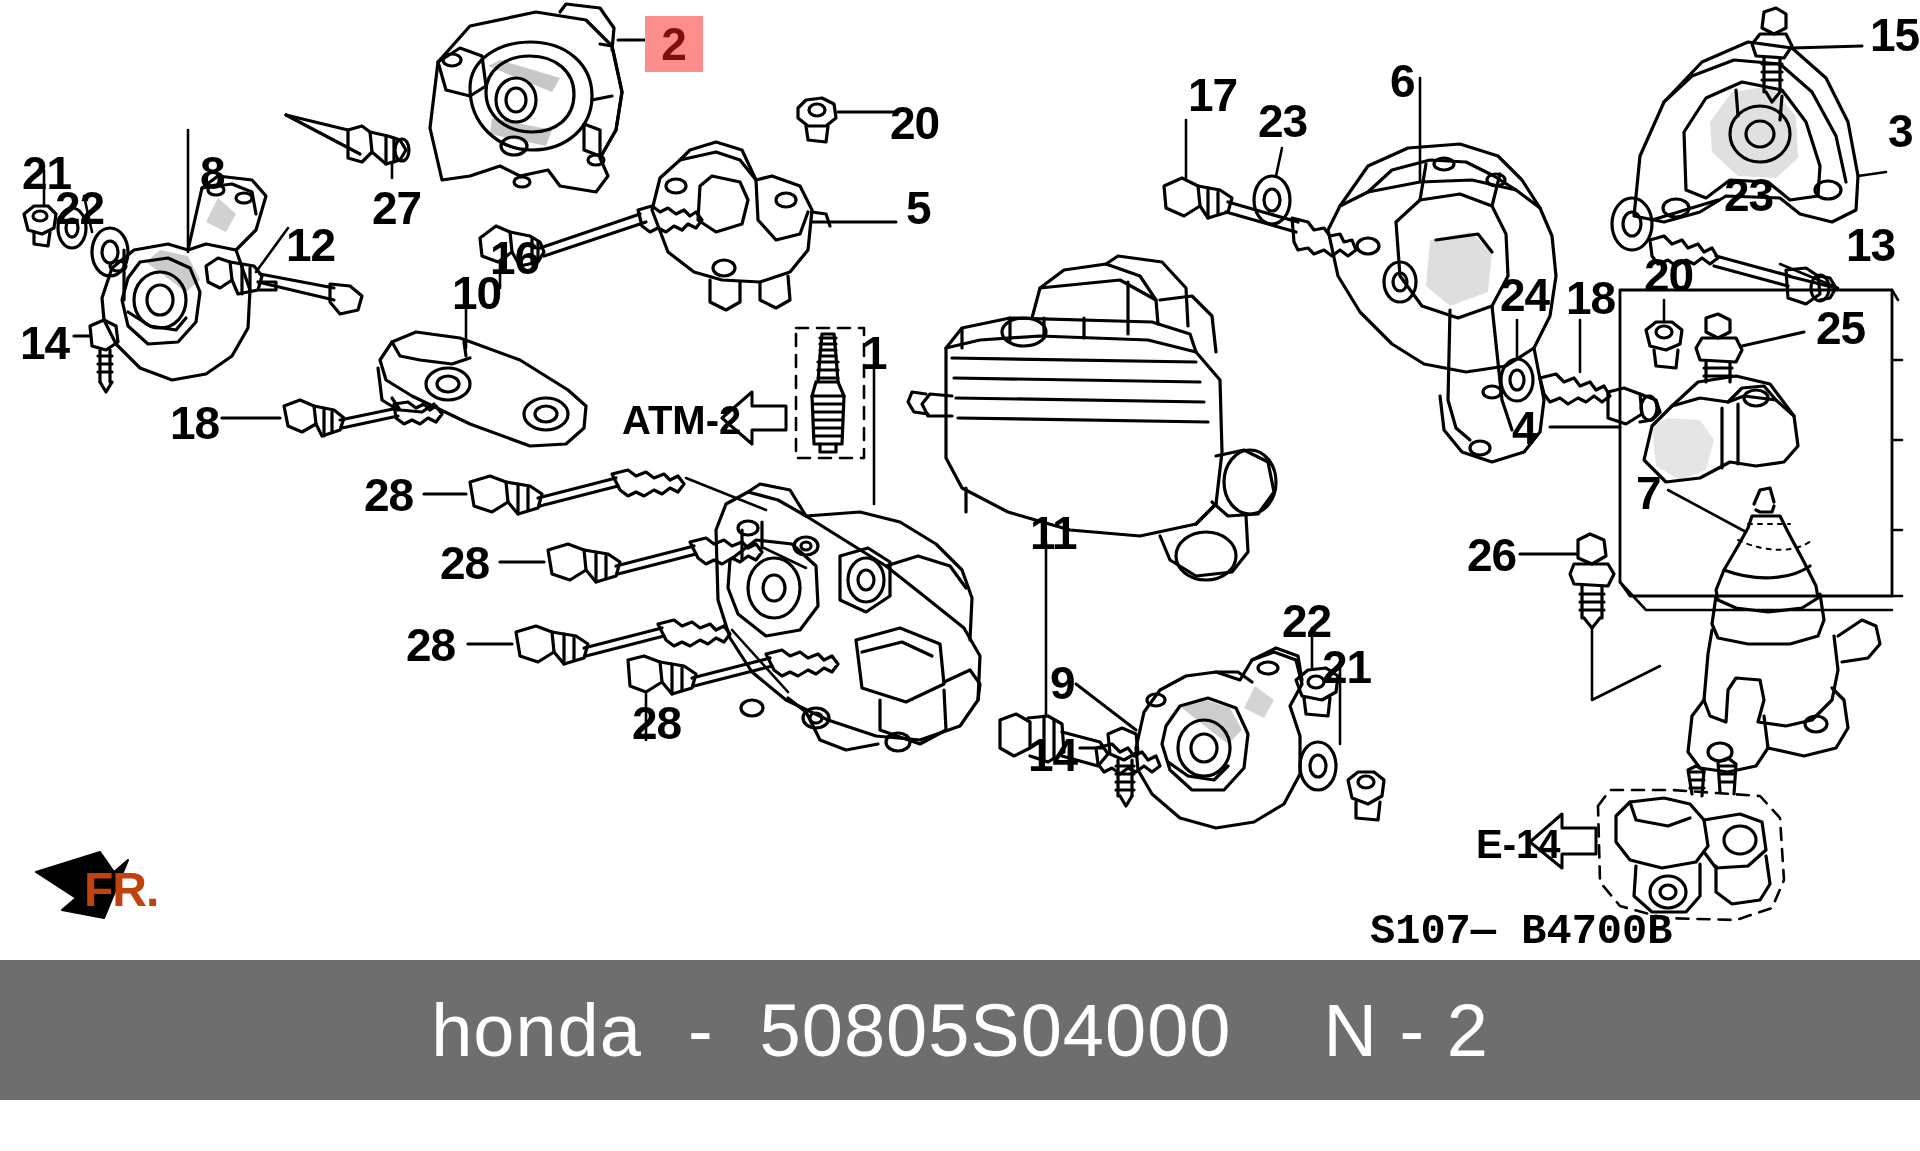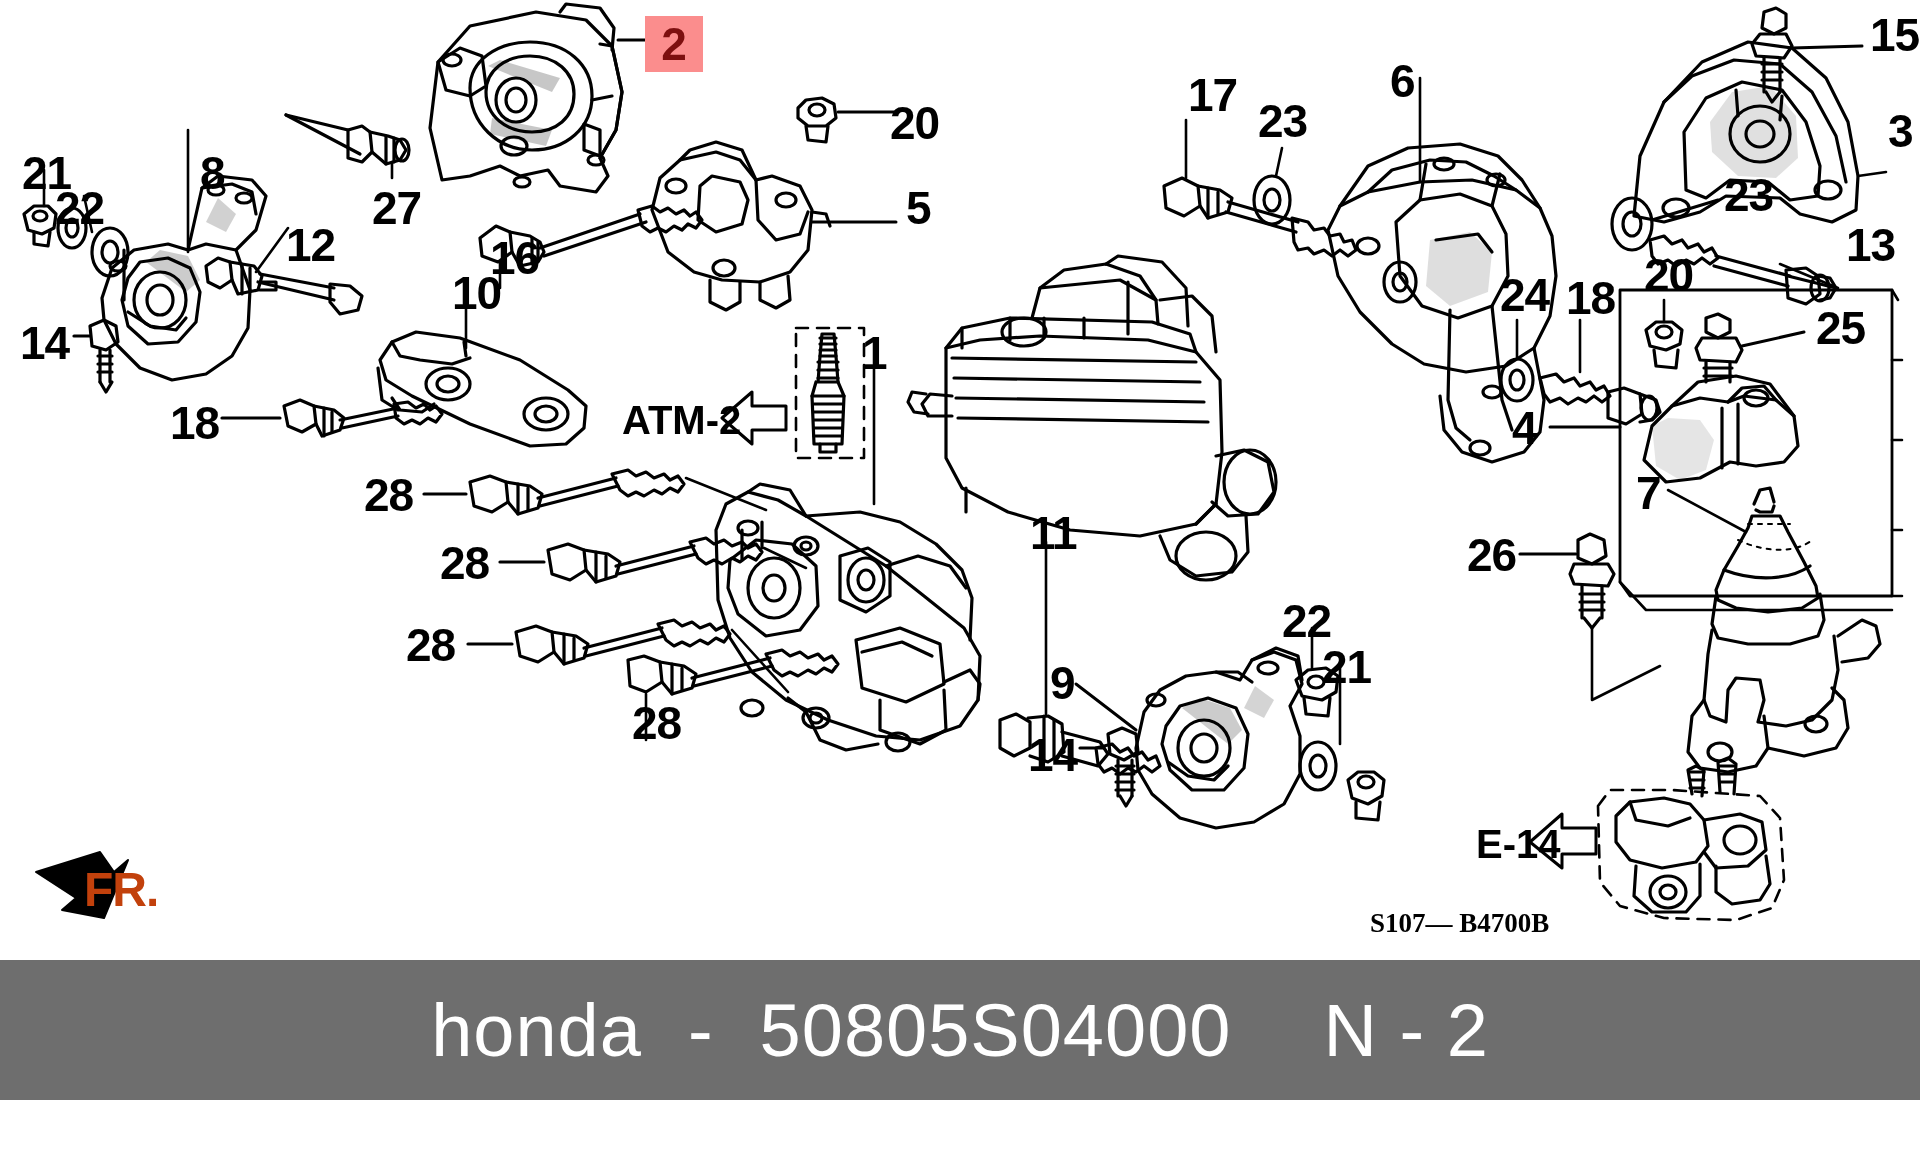--- a/index.html
+++ b/index.html
@@ -12,22 +12,22 @@
            line-height:1;white-space:nowrap;}
   .cnum{font-size:46px;letter-spacing:-1px;}
 
   .hl{position:absolute;background:#fb8d8d;color:#7d0f0f;font-weight:bold;font-size:46px;
       display:flex;align-items:center;justify-content:center;}
 
   .sect{position:absolute;font-family:"Liberation Sans",sans-serif;font-weight:bold;
          font-size:40px;color:#000;letter-spacing:0px;white-space:nowrap;}
   .frlbl{position:absolute;font-family:"Liberation Sans",sans-serif;font-weight:bold;
          font-size:48px;color:#c2410c;letter-spacing:-1px;}
-  .pcode{position:absolute;font-family:Liberation Serif, serif;font-weight:bold;
-         font-size:27px;color:#000;letter-spacing:0px;white-space:nowrap;}
+  .pcode{position:absolute;font-family:Liberation Mono, monospace;font-weight:bold;
+         font-size:42px;color:#000;letter-spacing:0px;white-space:nowrap;}
 
   #footer{position:absolute;left:0;top:960px;width:1920px;height:140px;background:#6e6e6e;
           display:flex;align-items:center;justify-content:center;}
   #footer .ftxt{color:#ffffff;font-family:"Liberation Sans",sans-serif;font-weight:normal;
                 font-size:74px;letter-spacing:1px;white-space:nowrap;}
   #footer .fsp{display:inline-block;width:46px;}
 </style>
 </head>
 <body>
 

